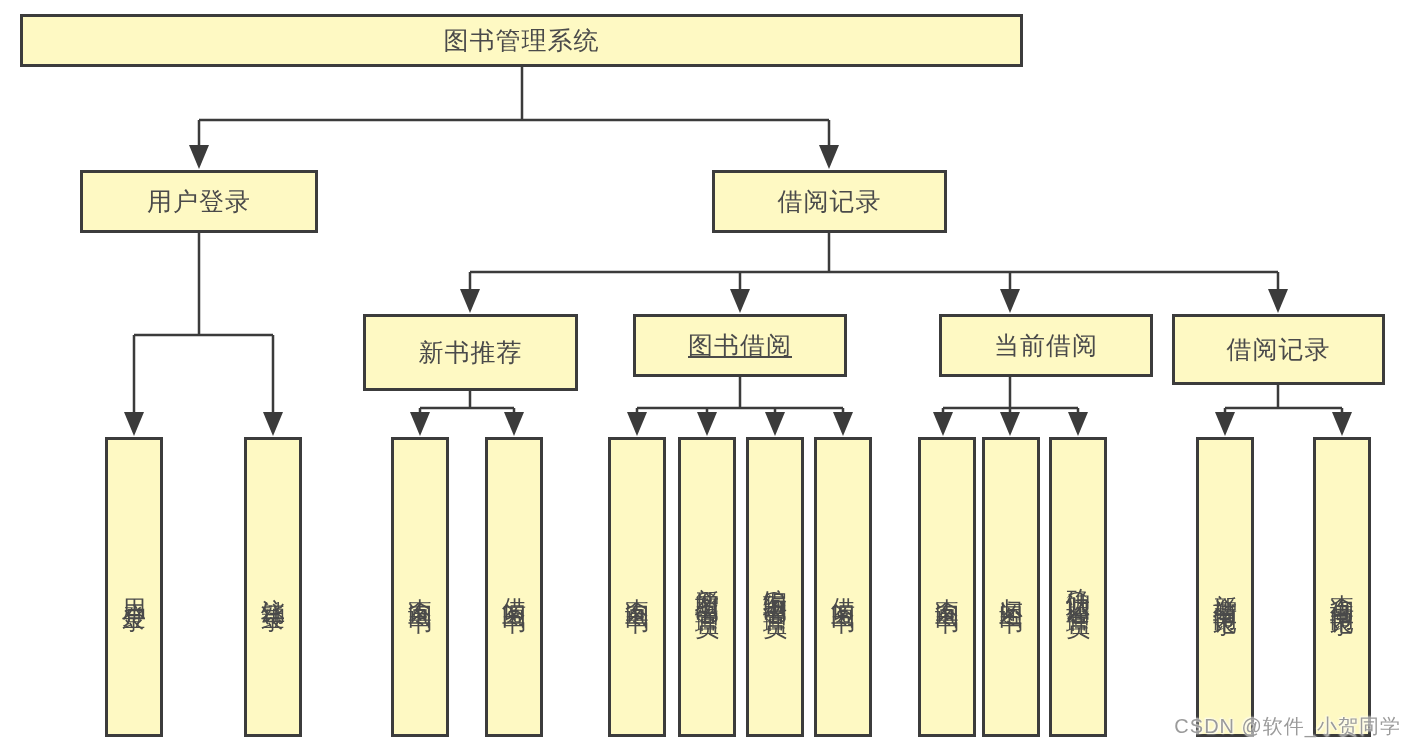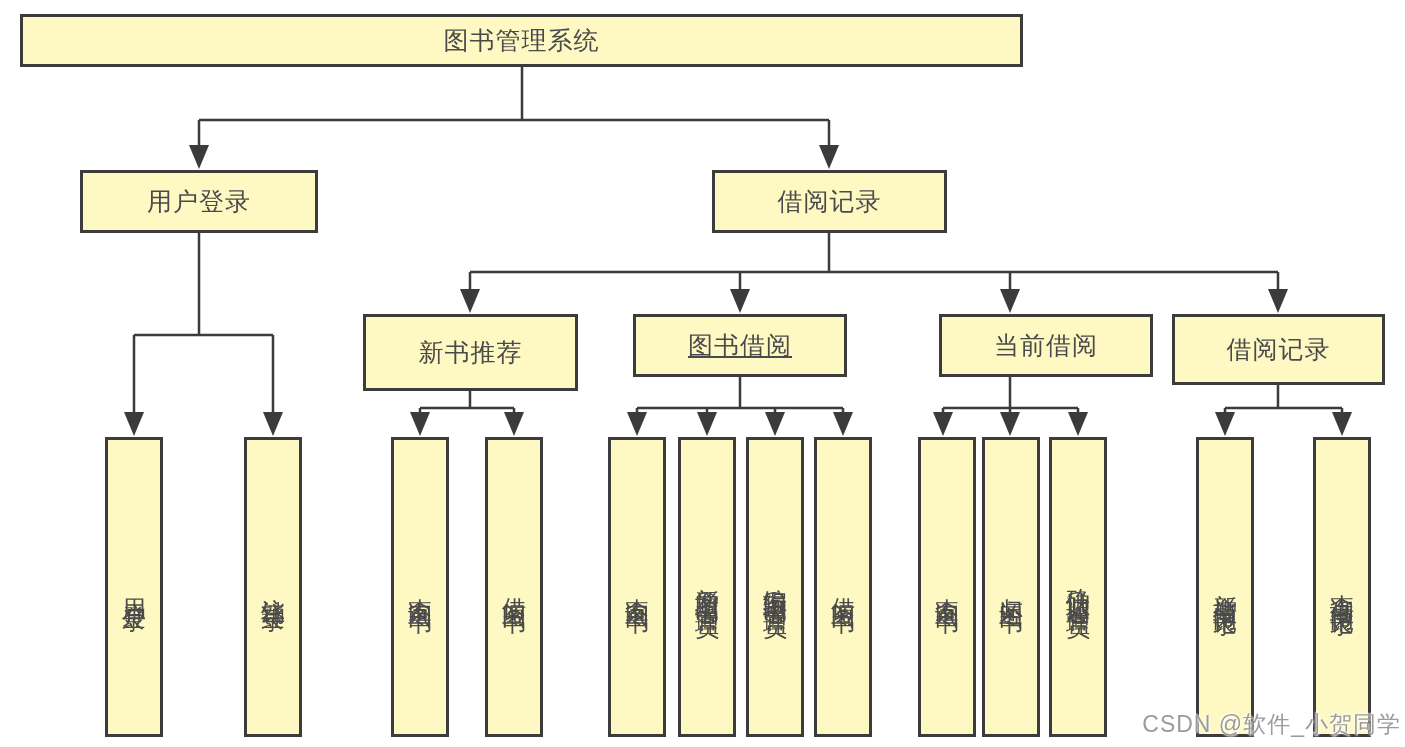--- a/index.html
+++ b/index.html
@@ -66,21 +66,21 @@
   .l-bb-borrow{ left: 814px; }
   .l-cb-query { left: 918px; }
   .l-cb-return{ left: 982px; }
   .l-cb-confirm{ left: 1049px; }
   .l-br-add   { left: 1196px; }
   .l-br-query { left: 1313px; }
   #watermark {
     position: absolute;
     right: 4px;
     bottom: 7px;
-    font-size: 23px;
+    font-size: 20px;
     color: #9b9b9b;
     letter-spacing: 1px;
     text-shadow: 1px 1px 2px #ffffff, -1px -1px 2px #ffffff;
     z-index: 10;
     white-space: nowrap;
     margin-top: 8px;
   }
 </style>
 </head>
 <body>

